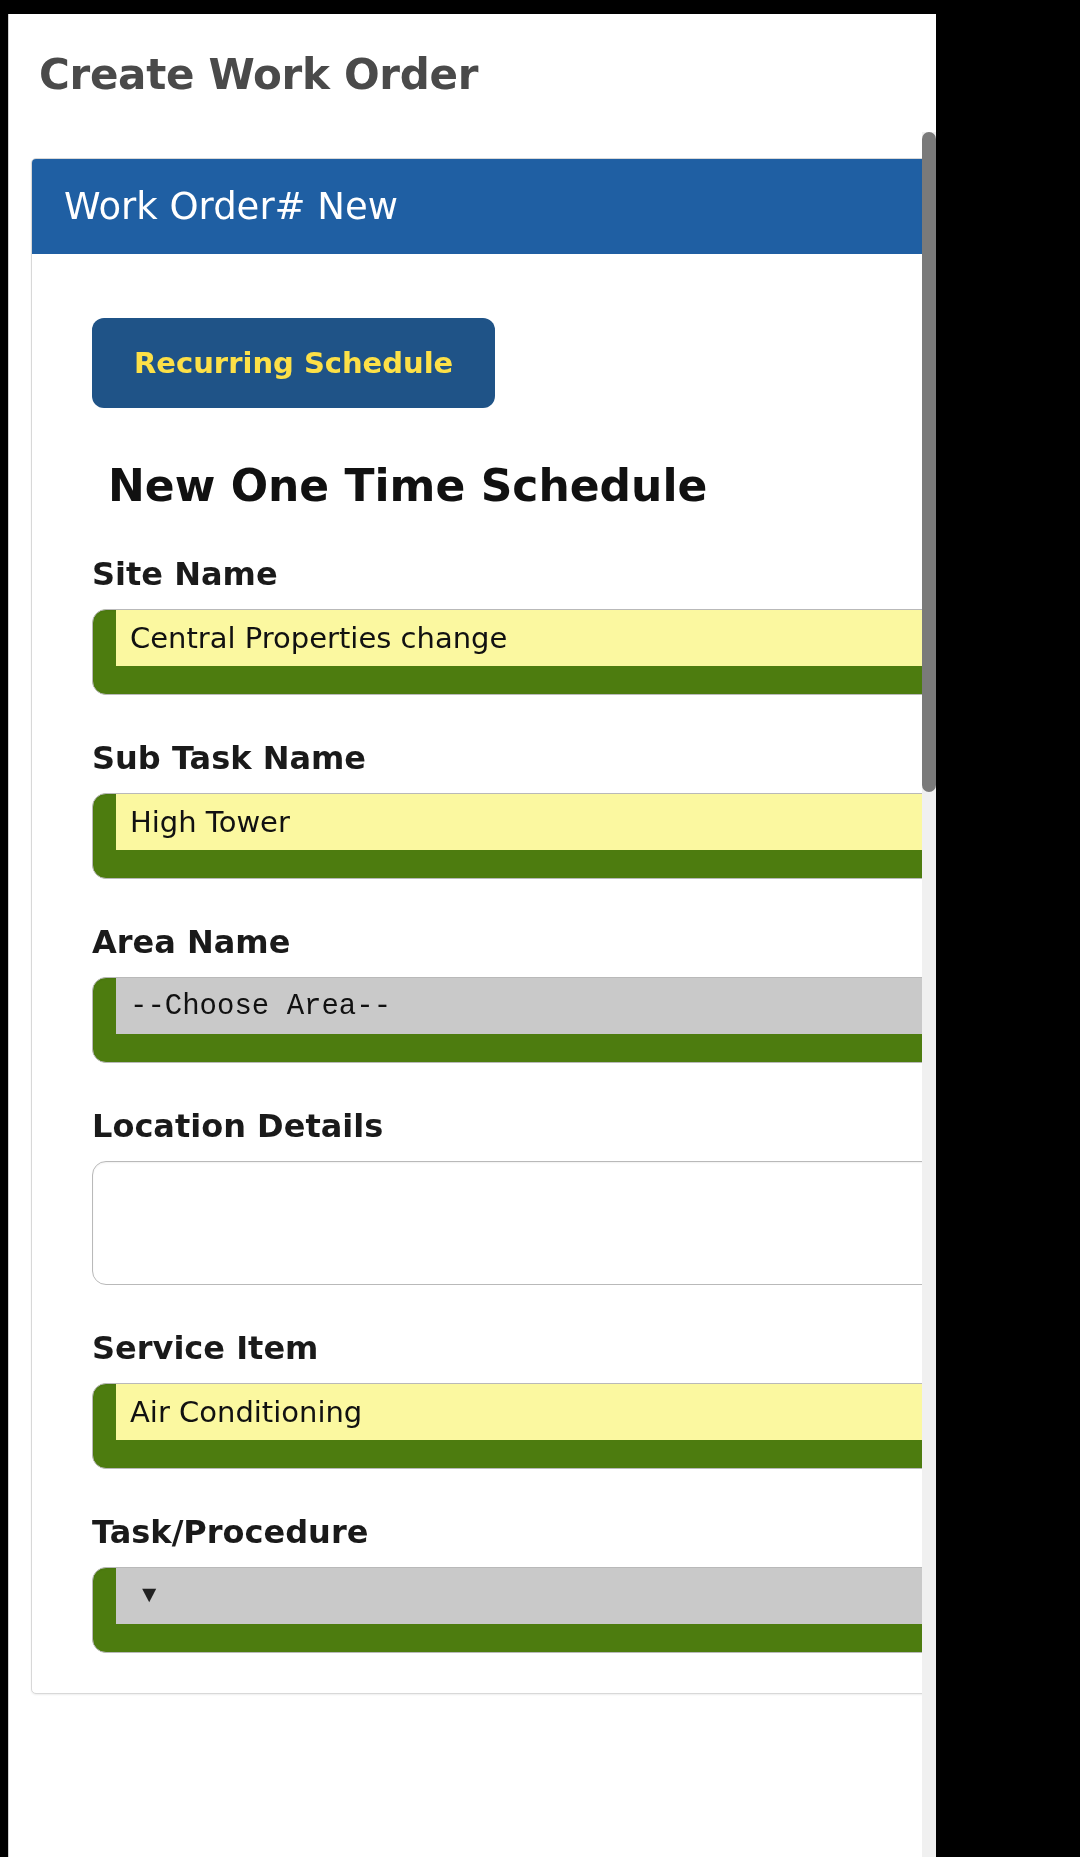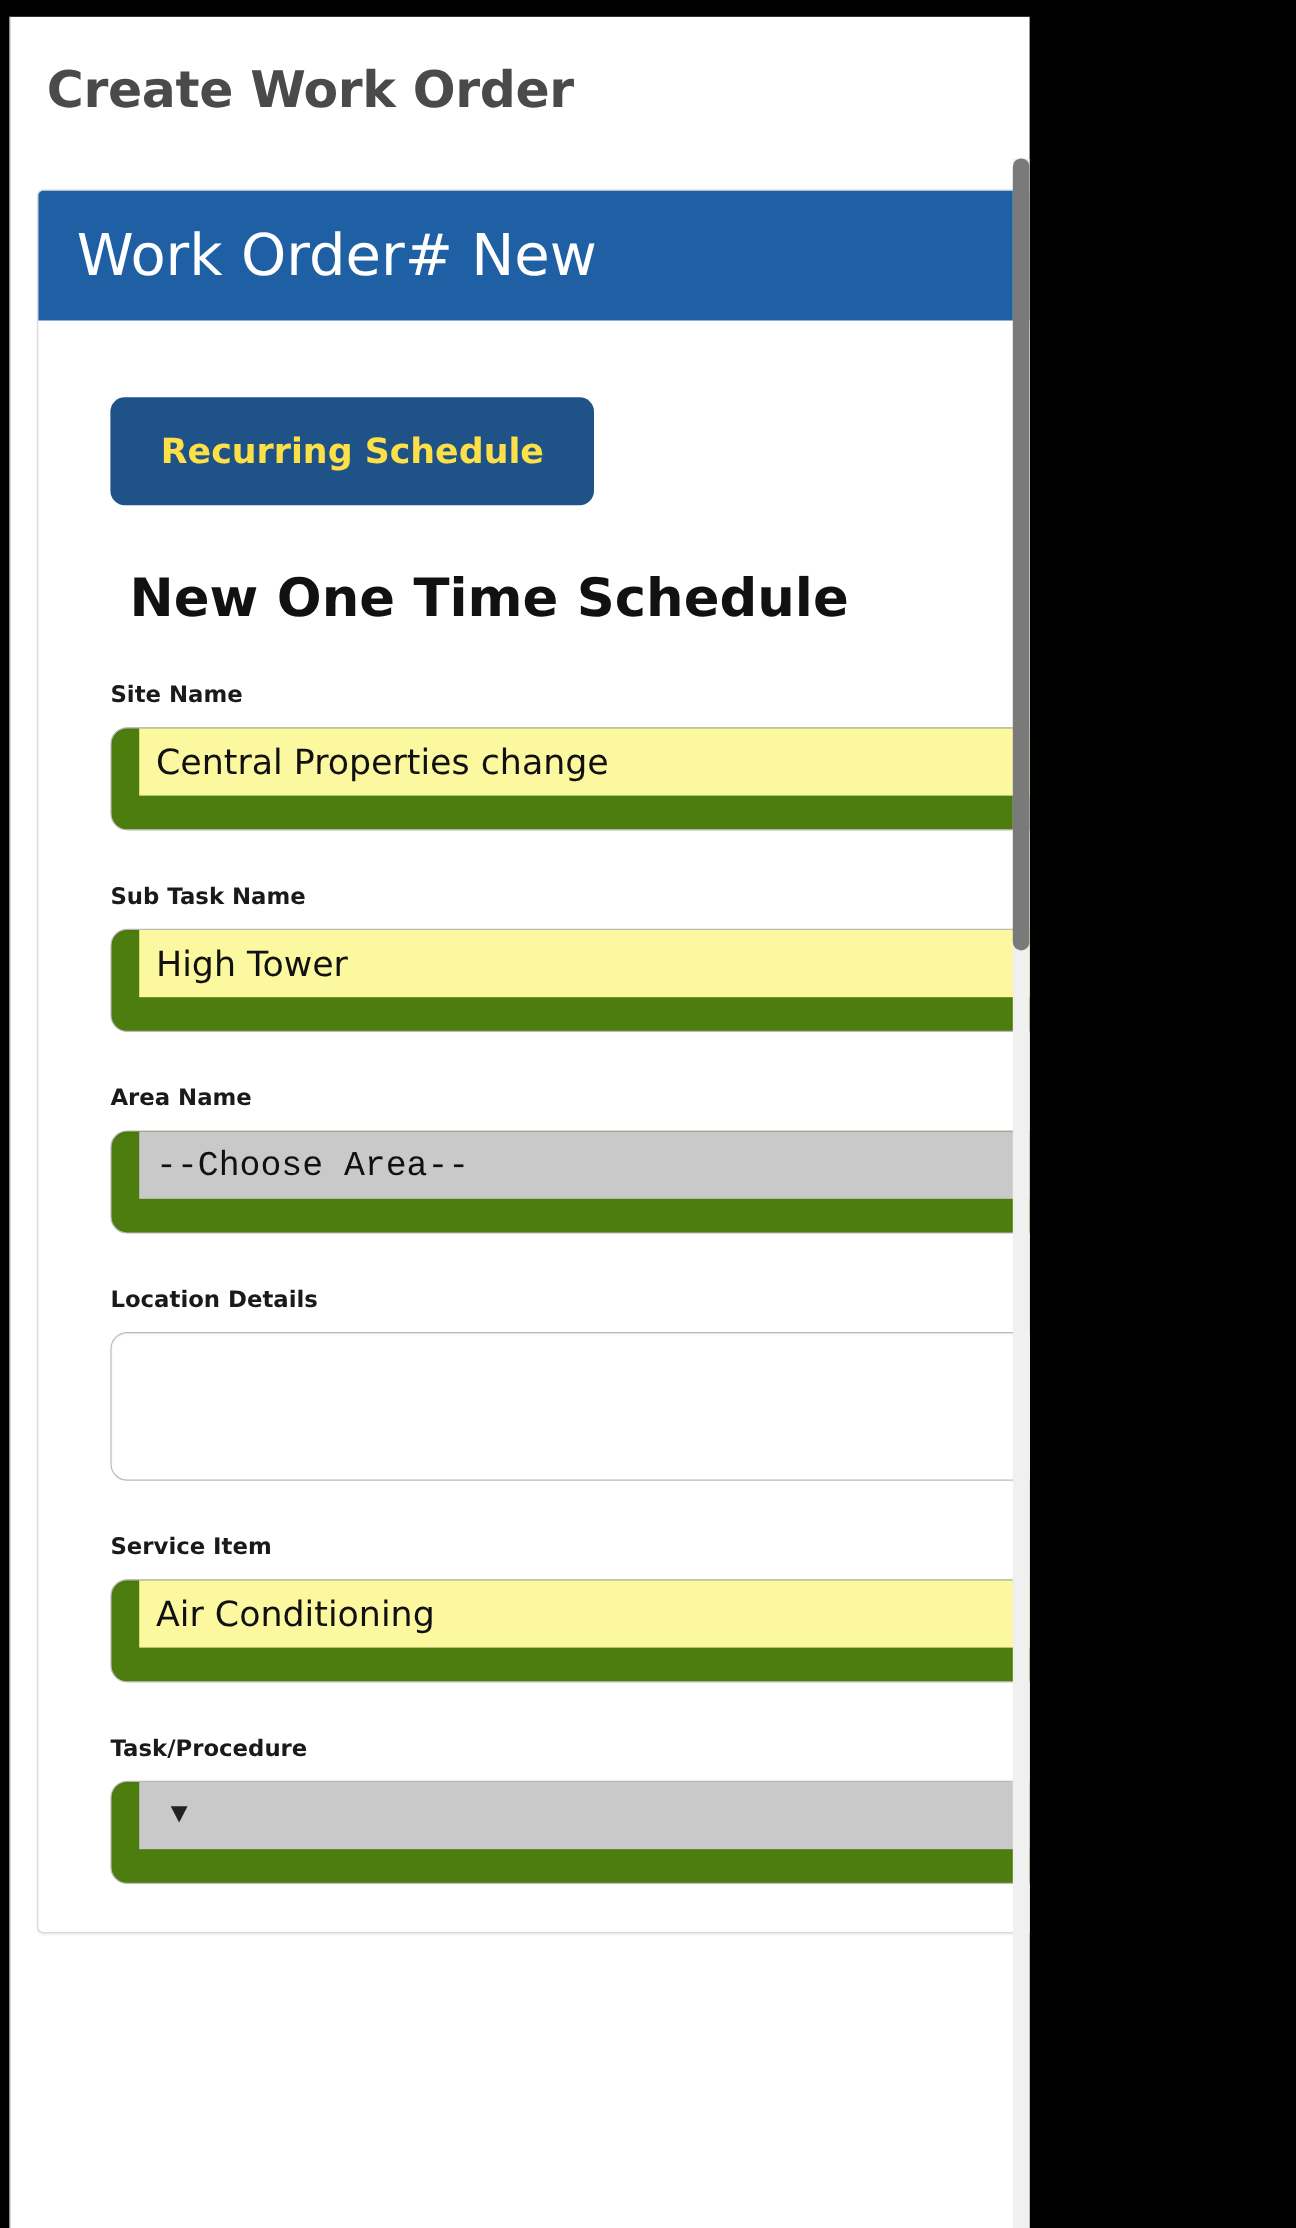--- a/index.html
+++ b/index.html
@@ -18,21 +18,21 @@
     position: absolute;
     left: 0; top: 0;
     width: 1080px;
     height: 1857px;
     background: #000;
   }
   .viewport {
     position: absolute;
     left: 8px;
     top: 14px;
-    width: 850px;
+    width: 928px;
     height: 1843px;
     background: #ffffff;
     overflow: hidden;
     border-left: 1px solid #cfcfcf;
   }
   .page-title {
     margin: 0;
     padding: 36px 0 0 30px;
     font-size: 42px;
     font-weight: bold;
@@ -45,21 +45,21 @@
     top: 144px;
     width: 1028px;
     background: #ffffff;
     border: 1px solid #d8d8d8;
     border-radius: 5px;
     box-shadow: 0 1px 2px rgba(0,0,0,0.07);
   }
   .card-header {
     background: #1f5fa3;
     color: #ffffff;
-    font-size: 48px;
+    font-size: 37px;
     padding: 26px 0 26px 32px;
     border-radius: 4px 4px 0 0;
     font-weight: normal;
   }
   .card-body {
     padding: 64px 60px 40px 60px;
   }
   .btn-recurring {
     display: inline-block;
     background: #1f5387;
@@ -75,21 +75,21 @@
   .section-title {
     font-size: 44px;
     font-weight: bold;
     color: #111;
     margin: 52px 0 0 16px;
   }
   .field {
     margin-top: 44px;
   }
   .field-label {
-    font-size: 19px;
+    font-size: 32px;
     font-weight: bold;
     color: #1a1a1a;
     margin-bottom: 16px;
   }
   .select-shell {
     position: relative;
     width: 100%;
     height: 86px;
     border: 1px solid #b9b9b9;
     border-radius: 14px;

